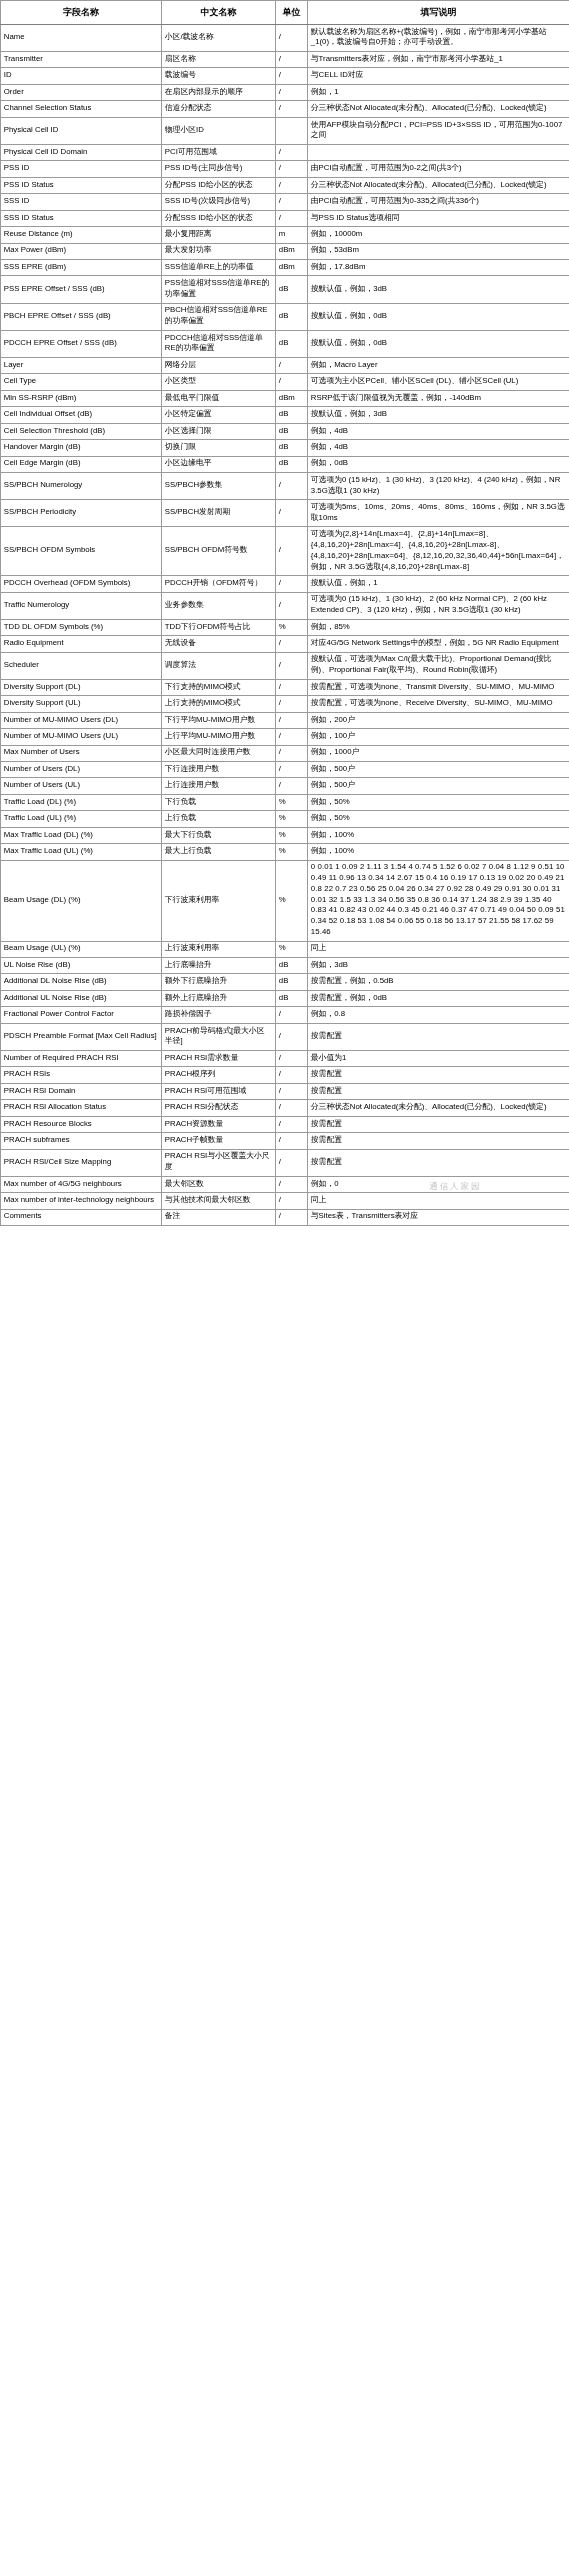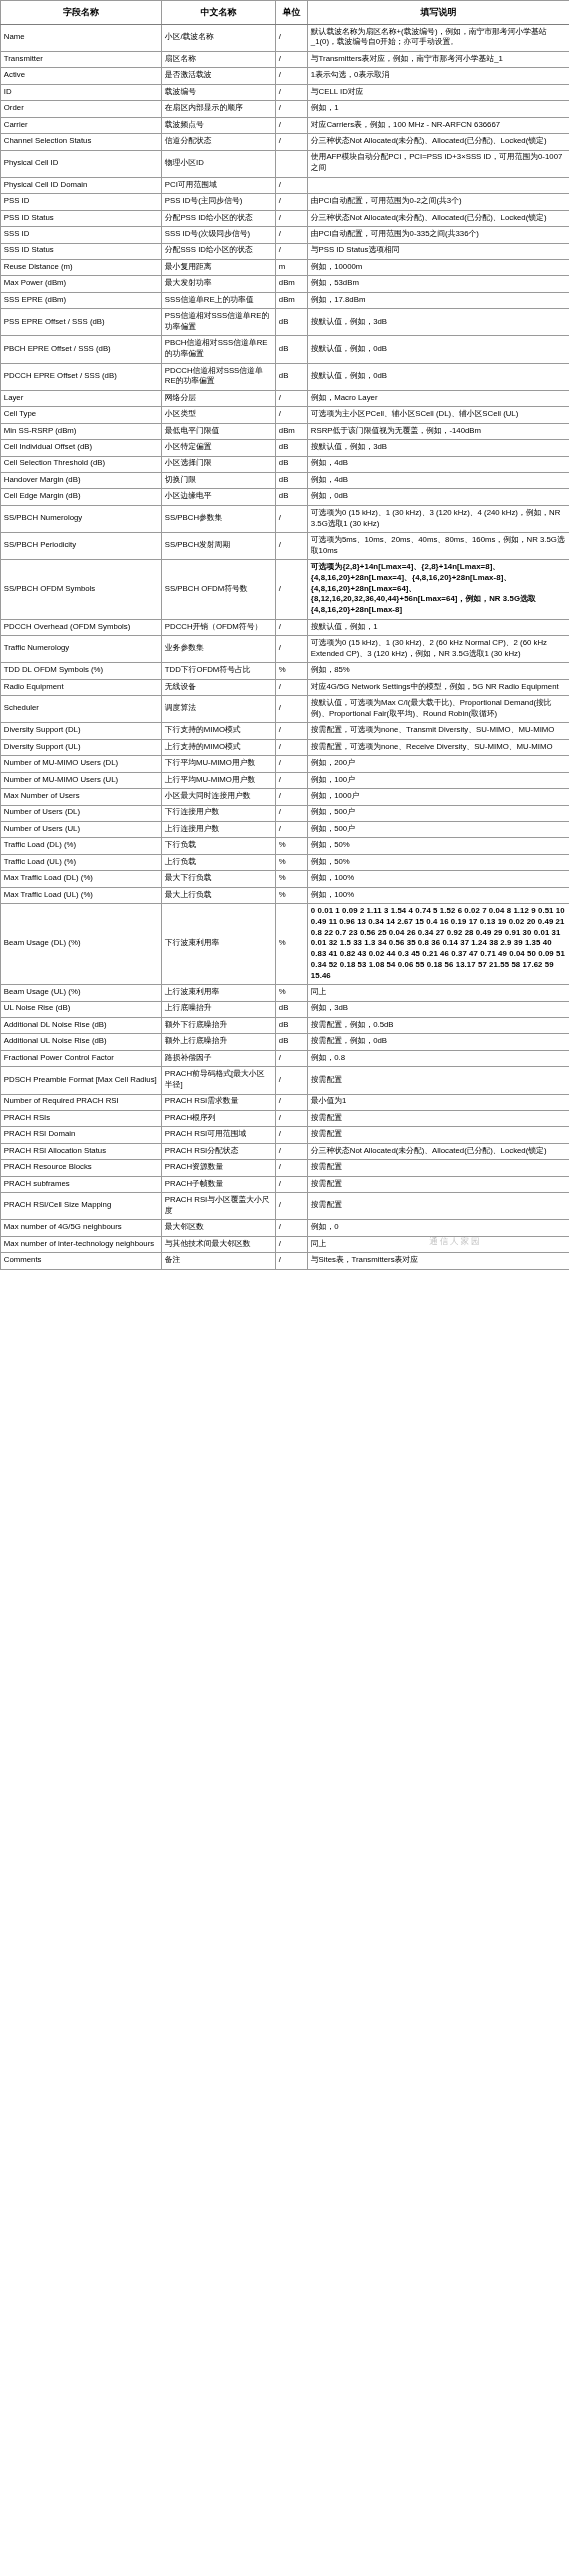--- a/index.html
+++ b/index.html
@@ -42,26 +42,25 @@
     background: #ffffff;
   }
   #spec-table td.cell-field { text-align: left; }
   #spec-table td.cell-cn    { text-align: left; }
   #spec-table td.cell-unit  { text-align: left; }
   #spec-table td.cell-desc  { text-align: left; }
 
   td.beam-cell {
     line-height: 1.42;
     letter-spacing: 0.1px;
-    font-weight: bold;
   }
   .watermark {
     position: absolute;
     right: 5.7px;
-    bottom: 22px;
+    bottom: 33px;
     font-size: 8.5px;
     color: #b9b9b9;
     letter-spacing: 1.9px;
     opacity: .85;
     pointer-events: none;
   }
   .wrap { position: relative; width: 487px; }
 </style>
 </head>
 <body>
@@ -89,42 +88,30 @@
           <td class="cell-unit">/</td>
           <td class="cell-desc">默认载波名称为扇区名称+(载波编号)，例如，南宁市那考河小学基站_1(0)，载波编号自0开始；亦可手动设置。</td>
         </tr>
         <tr>
           <td class="cell-field">Transmitter</td>
           <td class="cell-cn">扇区名称</td>
           <td class="cell-unit">/</td>
           <td class="cell-desc">与Transmitters表对应，例如，南宁市那考河小学基站_1</td>
         </tr>
         <tr>
-          <td class="cell-field">Active</td>
-          <td class="cell-cn">是否激活载波</td>
-          <td class="cell-unit">/</td>
-          <td class="cell-desc">1表示勾选，0表示取消</td>
-        </tr>
-        <tr>
           <td class="cell-field">ID</td>
           <td class="cell-cn">载波编号</td>
           <td class="cell-unit">/</td>
           <td class="cell-desc">与CELL ID对应</td>
         </tr>
         <tr>
           <td class="cell-field">Order</td>
           <td class="cell-cn">在扇区内部显示的顺序</td>
           <td class="cell-unit">/</td>
           <td class="cell-desc">例如，1</td>
-        </tr>
-        <tr>
-          <td class="cell-field">Carrier</td>
-          <td class="cell-cn">载波频点号</td>
-          <td class="cell-unit">/</td>
-          <td class="cell-desc">对应Carriers表，例如，100 MHz - NR-ARFCN 636667</td>
         </tr>
         <tr>
           <td class="cell-field">Channel Selection Status</td>
           <td class="cell-cn">信道分配状态</td>
           <td class="cell-unit">/</td>
           <td class="cell-desc">分三种状态Not Allocated(未分配)、Allocated(已分配)、Locked(锁定)</td>
         </tr>
         <tr>
           <td class="cell-field">Physical Cell ID</td>
           <td class="cell-cn">物理小区ID</td>

